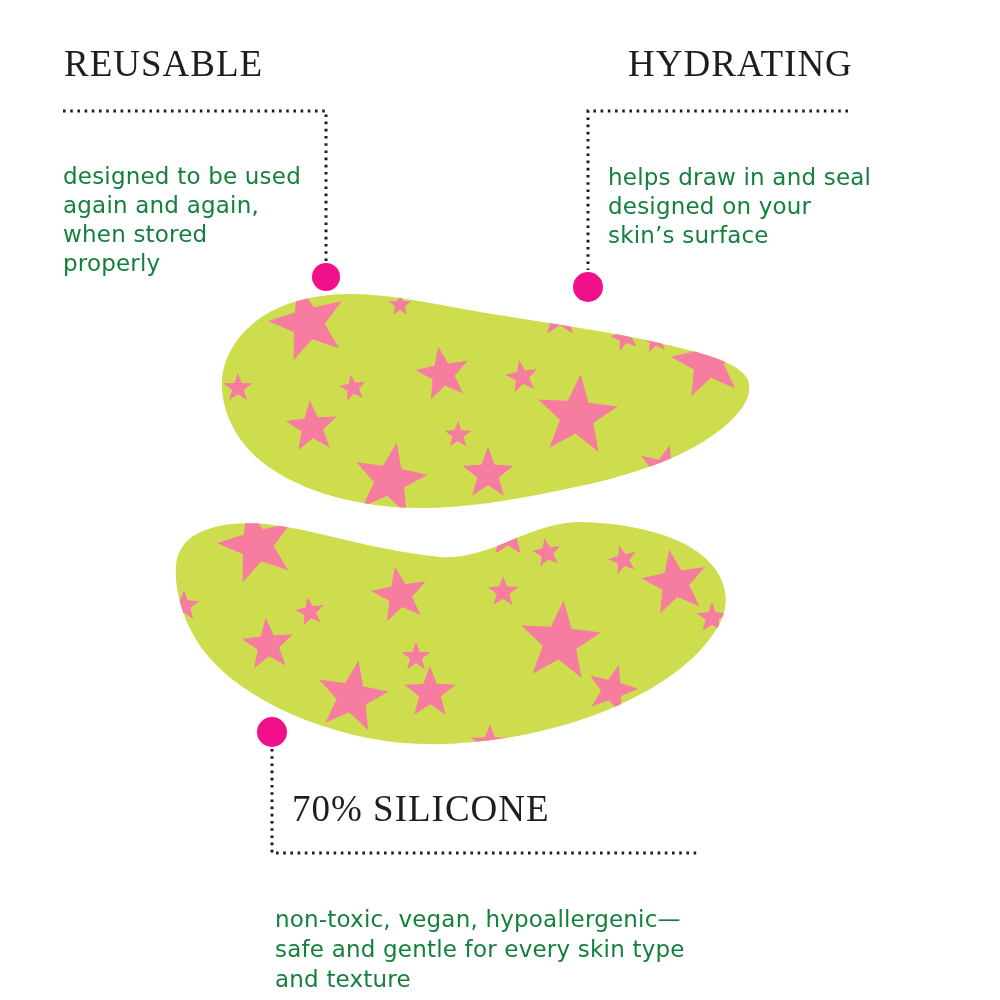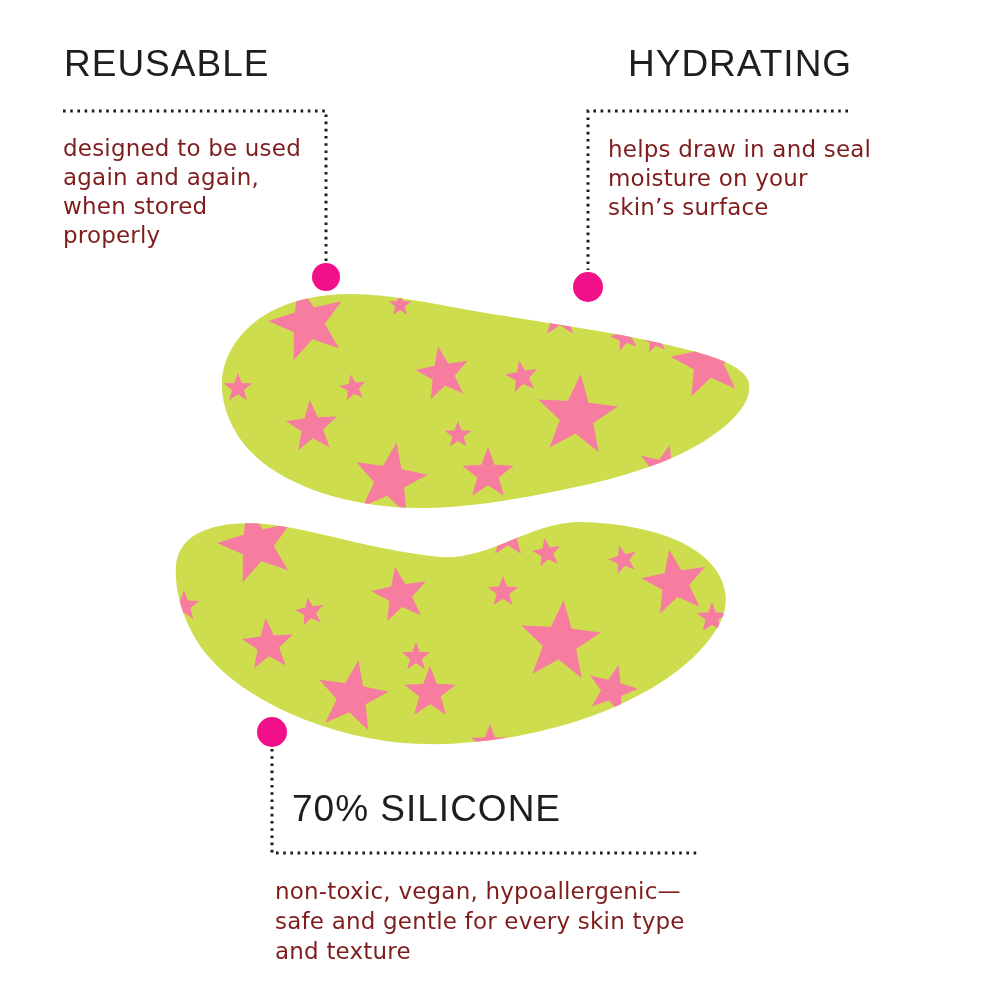--- a/index.html
+++ b/index.html
@@ -1,23 +1,23 @@
 <!DOCTYPE html>
 <html><head>
 <meta charset="utf-8">
 <style>
   html,body{margin:0;padding:0;background:#ffffff;}
   .canvas{position:relative;width:1000px;height:1000px;background:#ffffff;overflow:hidden;
           font-family:"DejaVu Sans","Liberation Sans",sans-serif;}
   svg.art{position:absolute;left:0;top:0;width:1000px;height:1000px;}
   .dotline{fill:none;stroke-width:3;stroke-dasharray:2.6 4.6;stroke-linecap:butt;}
-  .heading{position:absolute;font-family:Liberation Sans, sans-serif;font-size:37px;font-weight:400;
+  .heading{position:absolute;font-family:Liberation Serif, serif;font-size:37px;font-weight:400;
            letter-spacing:1px;color:#1e1e1e;white-space:nowrap;line-height:40px;}
-  .desc{position:absolute;font-size:23px;line-height:29px;color:#7f1d1d;white-space:pre-line;
-        letter-spacing:0.2px;}
+  .desc{position:absolute;font-size:23px;line-height:29px;color:#15803d;white-space:pre-line;
+        letter-spacing:0.2px;margin-top:28px;}
   #h-reusable{left:64px;top:44px;}
   #d-reusable{left:63px;top:134px;}
   #h-hydrating{left:604px;top:44px;margin-left:24px;}
   #d-hydrating{left:608px;top:135px;}
   #h-silicone{left:292px;top:789px;}
   #d-silicone{left:275px;top:876px;line-height:30px;}
 </style>
 </head>
 <body>
 
@@ -94,21 +94,21 @@
   </svg>
 
   <div class="heading" id="h-reusable">REUSABLE</div>
   <div class="desc" id="d-reusable">designed to be used
 again and again,
 when stored
 properly</div>
 
   <div class="heading" id="h-hydrating">HYDRATING</div>
   <div class="desc" id="d-hydrating">helps draw in and seal
-moisture on your
+designed on your
 skin’s surface</div>
 
   <div class="heading" id="h-silicone">70% SILICONE</div>
   <div class="desc" id="d-silicone">non-toxic, vegan, hypoallergenic—
 safe and gentle for every skin type
 and texture</div>
 
 </div>
 
 </body></html>

